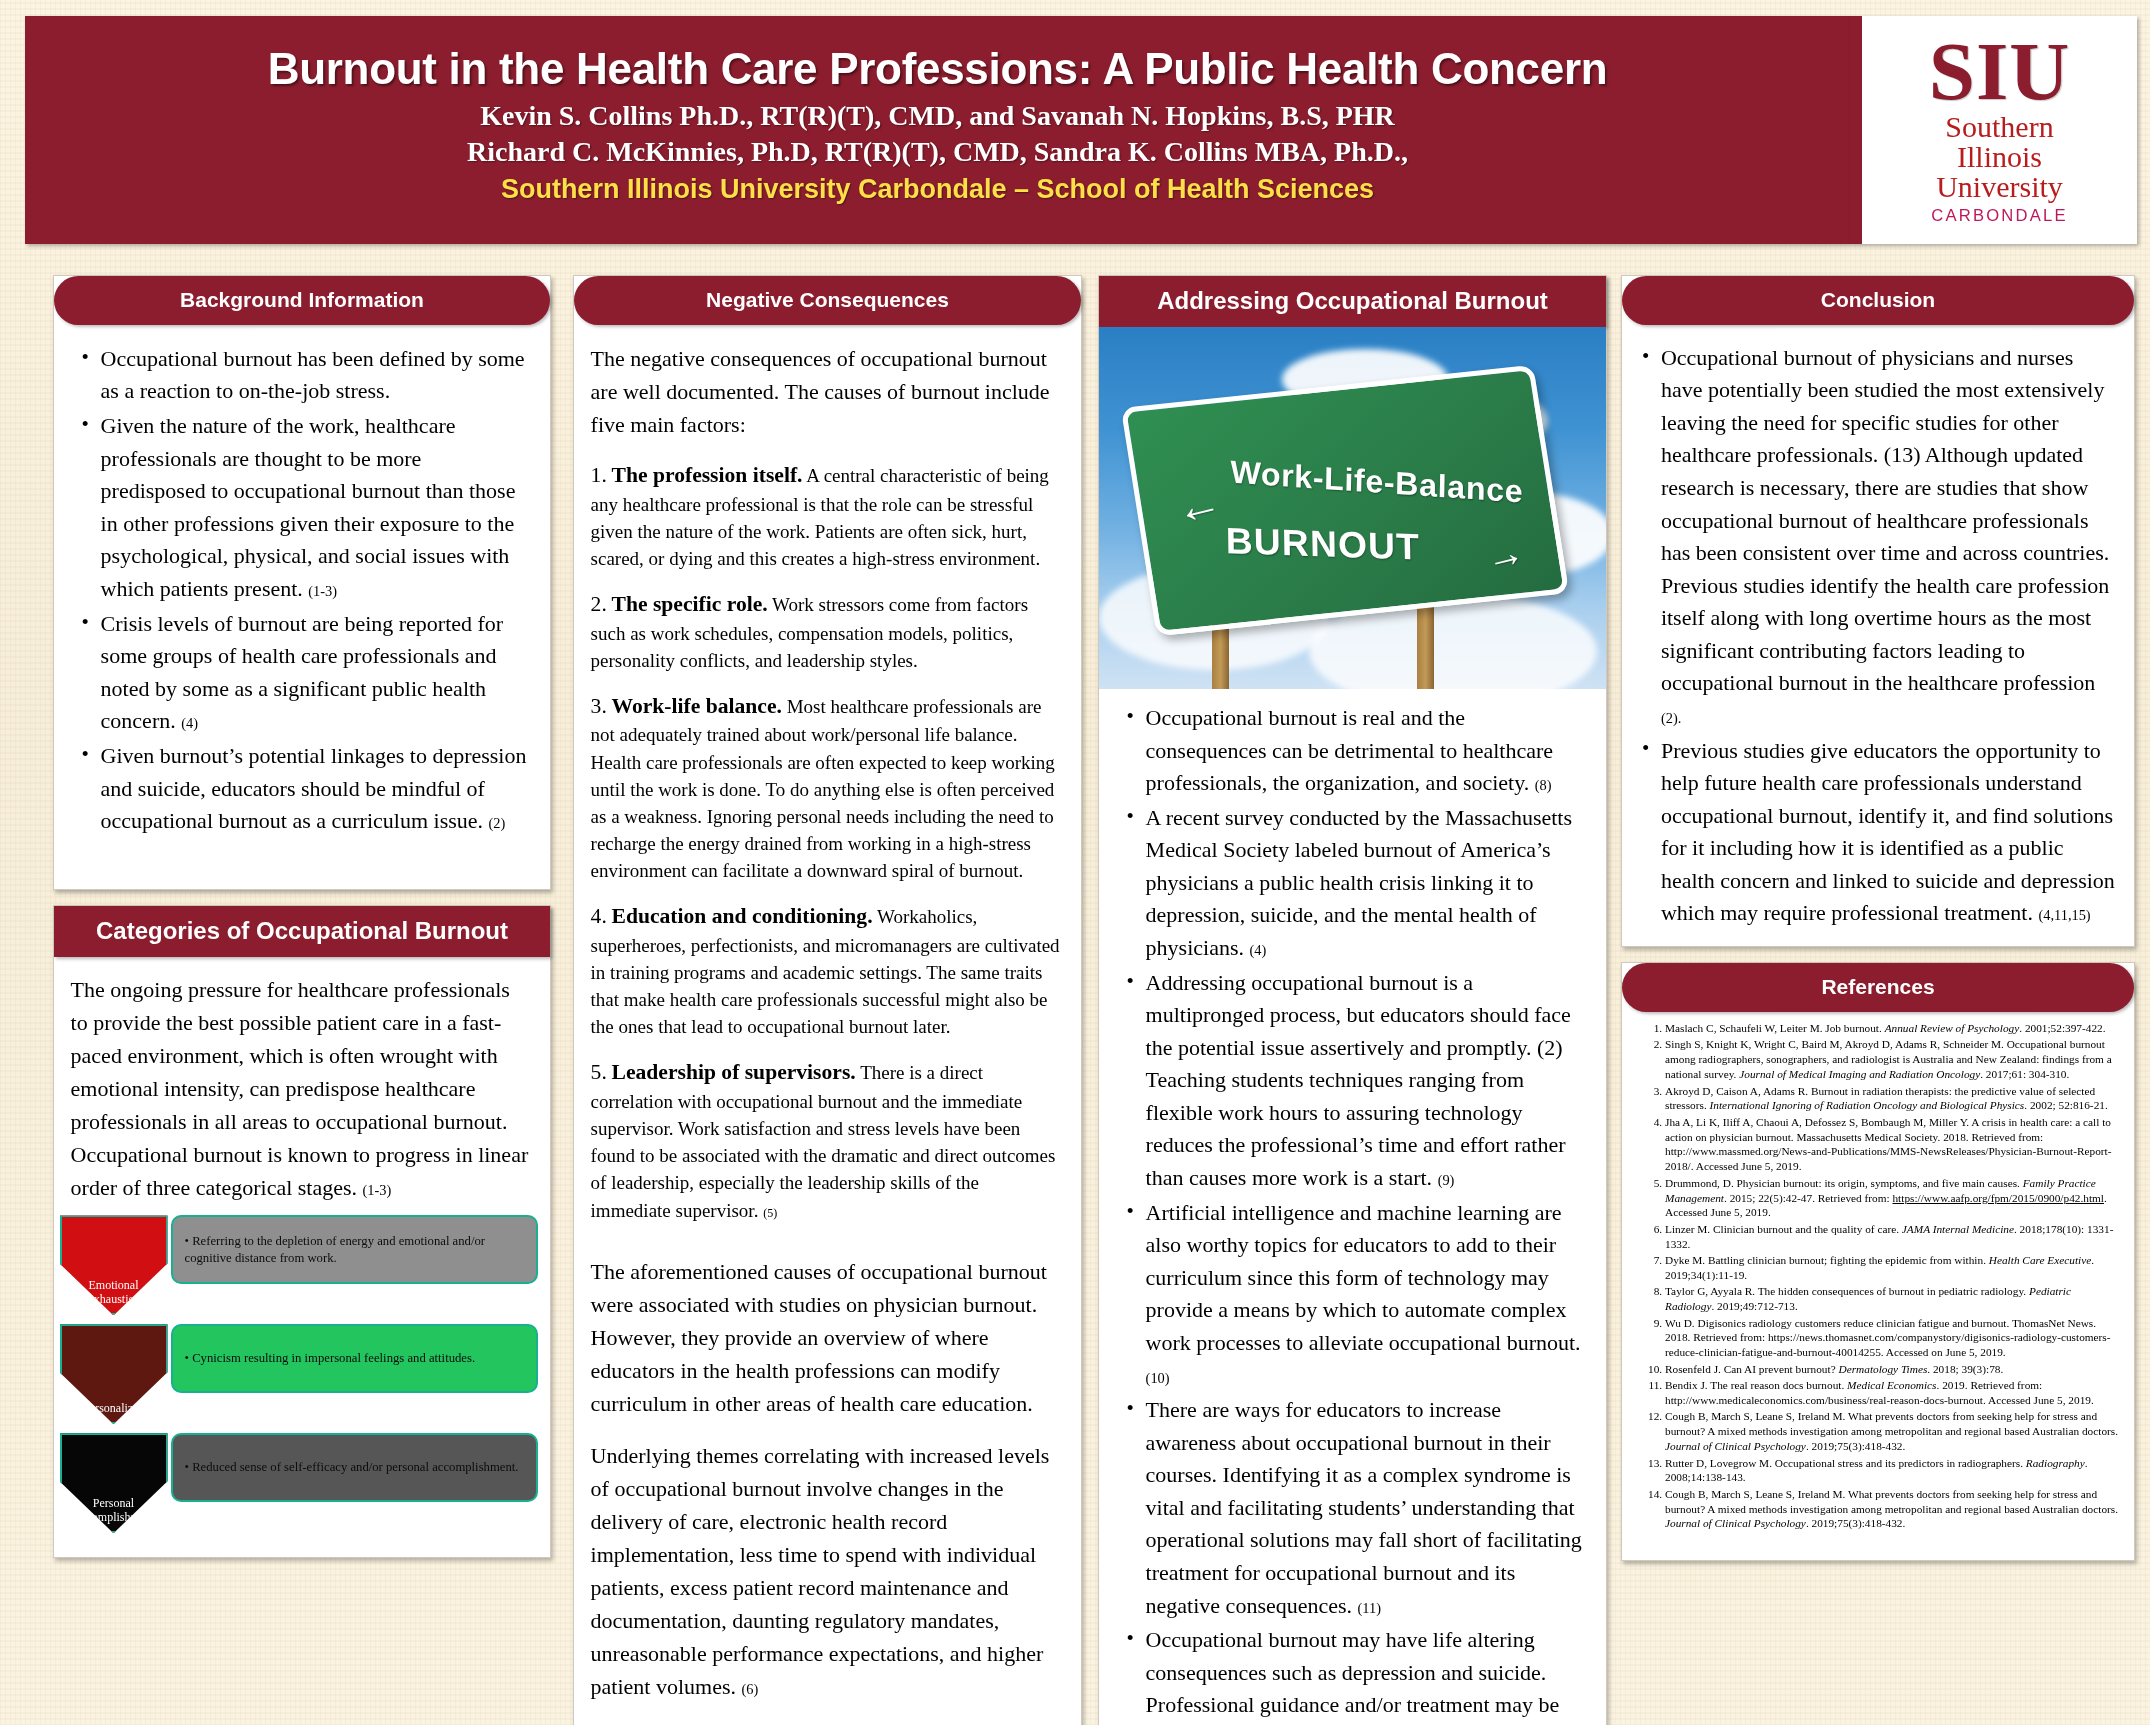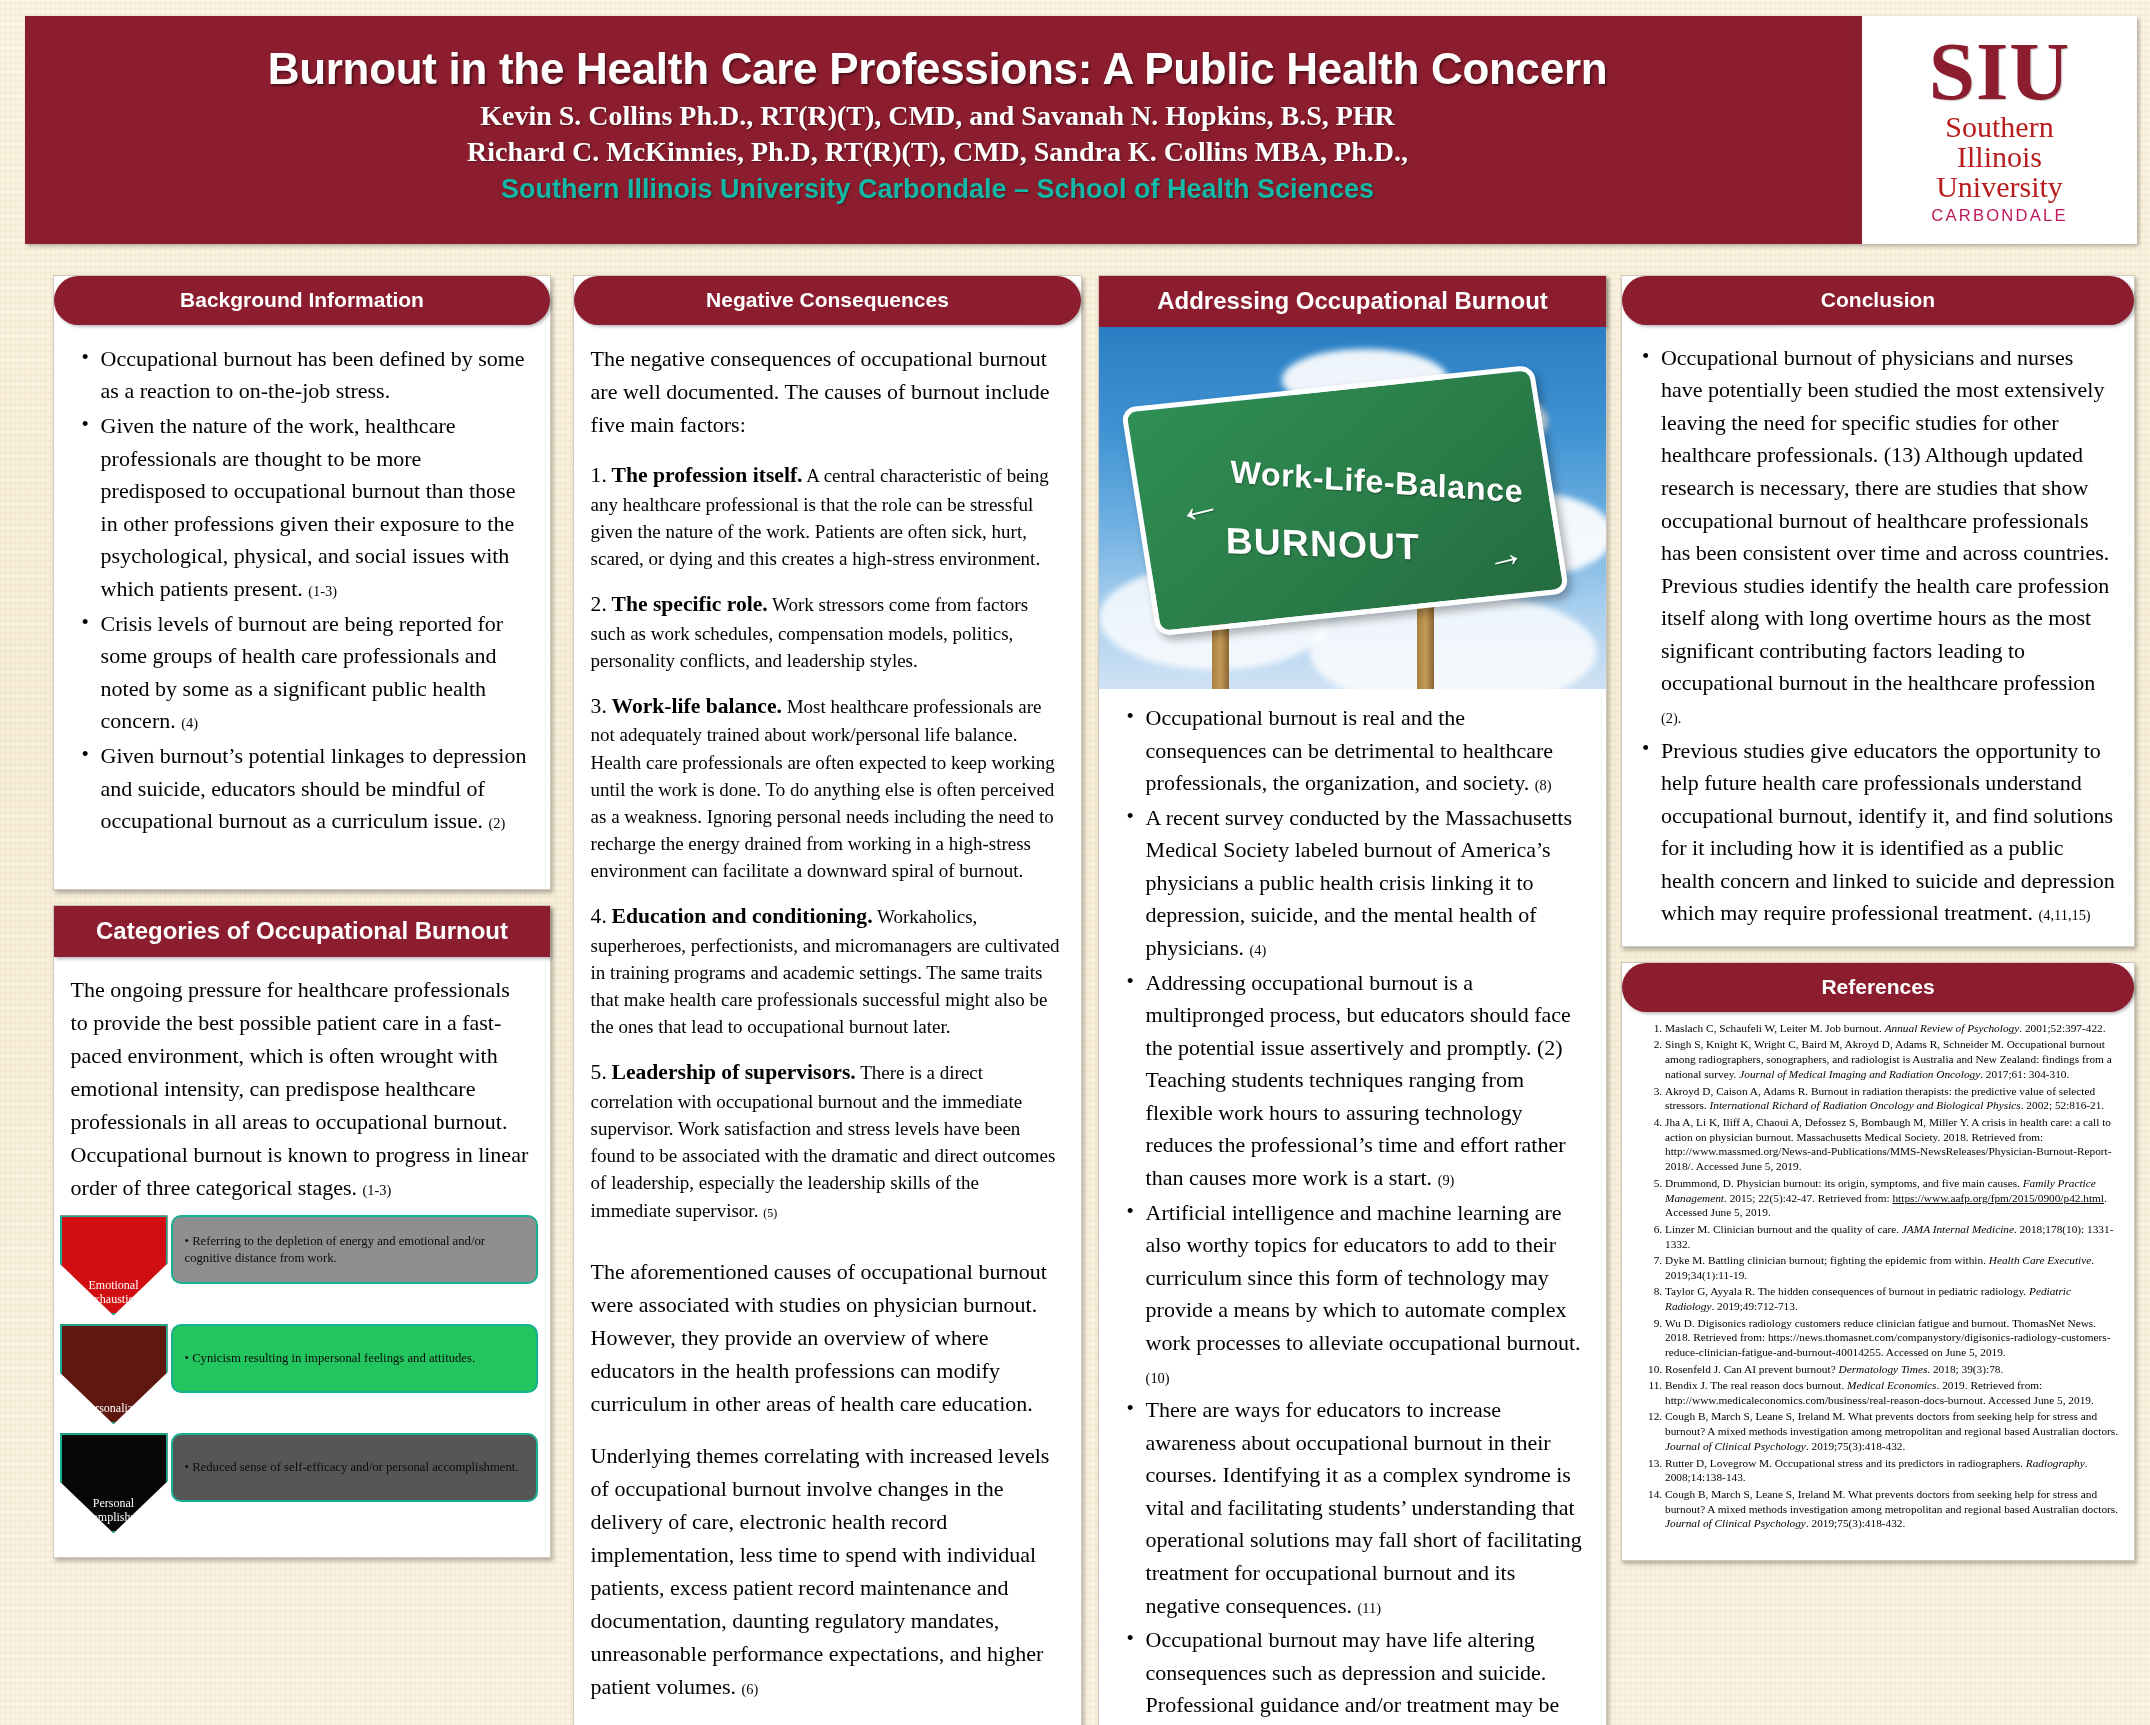--- a/index.html
+++ b/index.html
@@ -34,21 +34,21 @@
     text-shadow:1.7px 1.7px 2.2px rgba(0,0,0,.45);
     margin:0 0 5.5px 0; line-height:1.05;
   }
   .authors{
     color:#fff; font-weight:bold; font-size:28px; line-height:1.30;
     text-shadow:1.1px 1.1px 1.7px rgba(0,0,0,.40);
     margin:0;
   }
   .affil{
     font-family:"Liberation Sans", sans-serif;
-    color:#14b8a6; font-weight:bold; font-size:27px;
+    color:#fde047; font-weight:bold; font-size:27px;
     text-shadow:1.1px 1.1px 1.7px rgba(0,0,0,.40);
     margin-top:3.3px;
   }
 
   
   .logo-box{
     position:absolute; left:1850px; top:15.5px; width:275px; height:228px;
     background:#fff; box-shadow:1.7px 2.2px 3.9px rgba(0,0,0,.30);
     border-left:12px solid #8b1d2e;
     display:flex; flex-direction:column; align-items:center; justify-content:center;
@@ -344,21 +344,21 @@
         </ul>
       </div>
     </div>
 
     <div class="panel" style="min-height:597px;">
       <div class="panel-head head-main" style="background: rgb(139, 29, 46);">References</div>
       <div class="ref-body">
         <ol class="reflist">
           <li>Maslach C, Schaufeli W, Leiter M. Job burnout. <i>Annual Review of Psychology</i>. 2001;52:397-422.</li>
           <li>Singh S, Knight K, Wright C, Baird M, Akroyd D, Adams R, Schneider M. Occupational burnout among radiographers, sonographers, and radiologist is Australia and New Zealand: findings from a national survey. <i>Journal of Medical Imaging and Radiation Oncology</i>. 2017;61: 304-310.</li>
-          <li>Akroyd D, Caison A, Adams R. Burnout in radiation therapists: the predictive value of selected stressors. <i>International Richard of Radiation Oncology and Biological Physics</i>. 2002; 52:816-21.</li>
+          <li>Akroyd D, Caison A, Adams R. Burnout in radiation therapists: the predictive value of selected stressors. <i>International Ignoring of Radiation Oncology and Biological Physics</i>. 2002; 52:816-21.</li>
           <li>Jha A, Li K, Iliff A, Chaoui A, Defossez S, Bombaugh M, Miller Y. A crisis in health care: a call to action on physician burnout. Massachusetts Medical Society. 2018. Retrieved from: http://www.massmed.org/News-and-Publications/MMS-NewsReleases/Physician-Burnout-Report-2018/. Accessed June 5, 2019.</li>
           <li>Drummond, D. Physician burnout: its origin, symptoms, and five main causes. <i>Family Practice Management</i>. 2015; 22(5):42-47. Retrieved from: <u>https://www.aafp.org/fpm/2015/0900/p42.html</u>. Accessed June 5, 2019.</li>
           <li>Linzer M. Clinician burnout and the quality of care. <i>JAMA Internal Medicine</i>. 2018;178(10): 1331-1332.</li>
           <li>Dyke M. Battling clinician burnout; fighting the epidemic from within. <i>Health Care Executive</i>. 2019;34(1):11-19.</li>
           <li>Taylor G, Ayyala R. The hidden consequences of burnout in pediatric radiology. <i>Pediatric Radiology</i>. 2019;49:712-713.</li>
           <li>Wu D. Digisonics radiology customers reduce clinician fatigue and burnout. ThomasNet News. 2018. Retrieved from: https://news.thomasnet.com/companystory/digisonics-radiology-customers-reduce-clinician-fatigue-and-burnout-40014255. Accessed on June 5, 2019.</li>
           <li>Rosenfeld J. Can AI prevent burnout? <i>Dermatology Times</i>. 2018; 39(3):78.</li>
           <li>Bendix J. The real reason docs burnout. <i>Medical Economics</i>. 2019. Retrieved from: http://www.medicaleconomics.com/business/real-reason-docs-burnout. Accessed June 5, 2019.</li>
           <li>Cough B, March S, Leane S, Ireland M. What prevents doctors from seeking help for stress and burnout? A mixed methods investigation among metropolitan and regional based Australian doctors. <i>Journal of Clinical Psychology</i>. 2019;75(3):418-432.</li>
           <li>Rutter D, Lovegrow M. Occupational stress and its predictors in radiographers. <i>Radiography</i>. 2008;14:138-143.</li>

